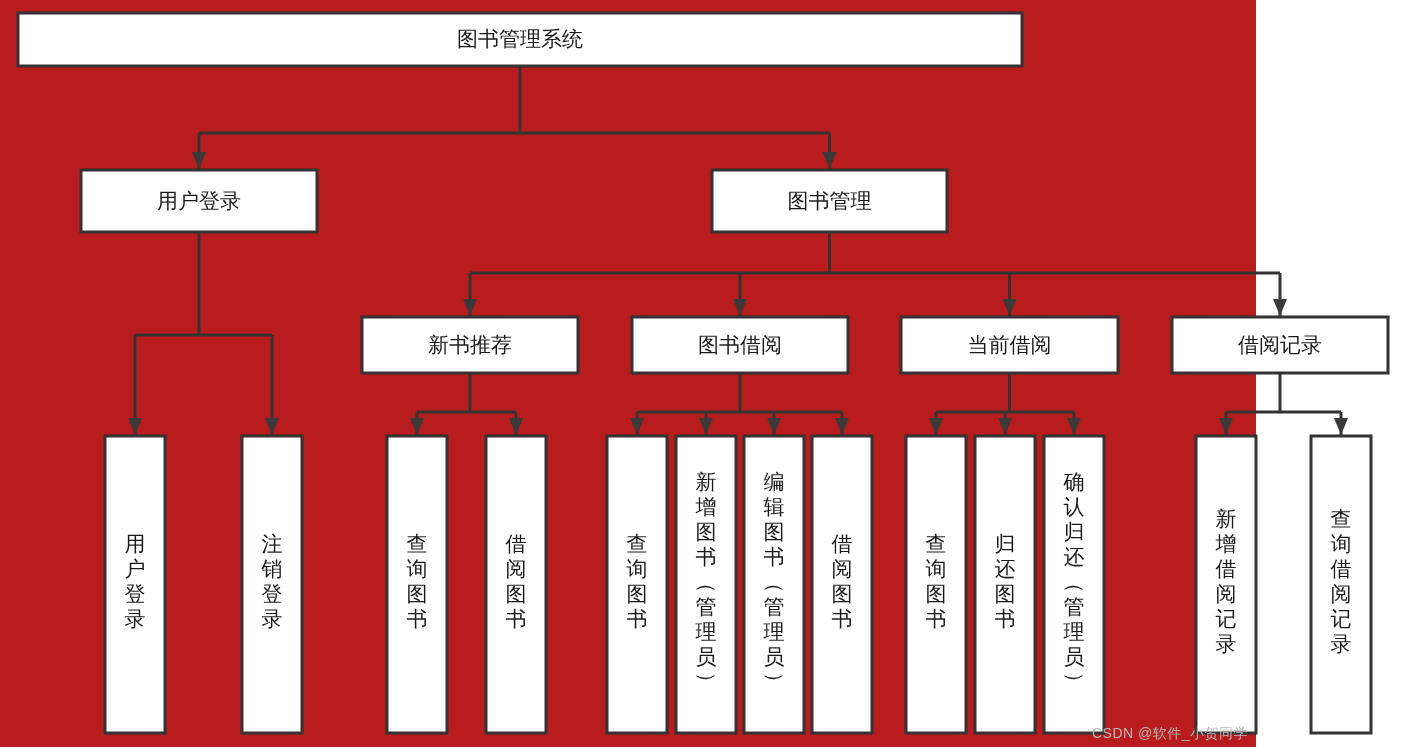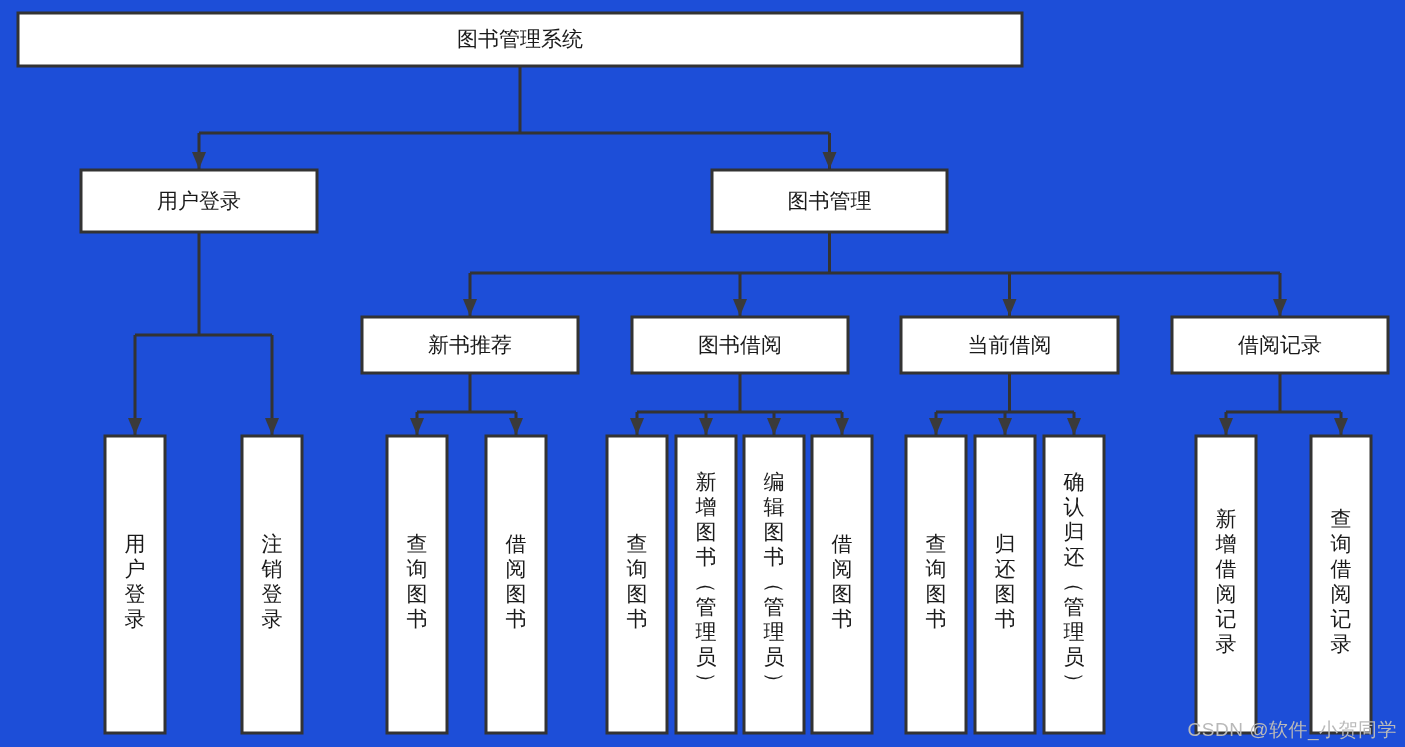--- a/index.html
+++ b/index.html
@@ -8,23 +8,23 @@
     background: #ffffff;
   }
   body {
     width: 1405px;
     height: 747px;
     font-family: "Liberation Sans", "DejaVu Sans", sans-serif;
     overflow: hidden;
   }
   #diagram-root {
     position: relative;
-    width: 1405px;
+    width: 1256px;
     height: 747px;
-    background: #1d4ed8;
+    background: #b91c1c;
   }
   svg#tree-svg {
     position: absolute;
     left: 0;
     top: 0;
     width: 1405px;
     height: 747px;
     display: block;
   }
   .node-box {
@@ -54,21 +54,21 @@
     font-family: "Liberation Sans", "DejaVu Sans", sans-serif;
     font-size: 21px;
     fill: #1a1a1a;
     white-space: pre;
   }
   .watermark {
     position: absolute;
     right: 8px;
     bottom: 4px;
     font-family: "Liberation Sans", "DejaVu Sans", sans-serif;
-    font-size: 19px;
+    font-size: 14px;
     color: #b9b9b9;
     letter-spacing: 0.5px;
     user-select: none;
     pointer-events: none;
     white-space: nowrap;
   }
 </style>
 </head>
 <body>
 

